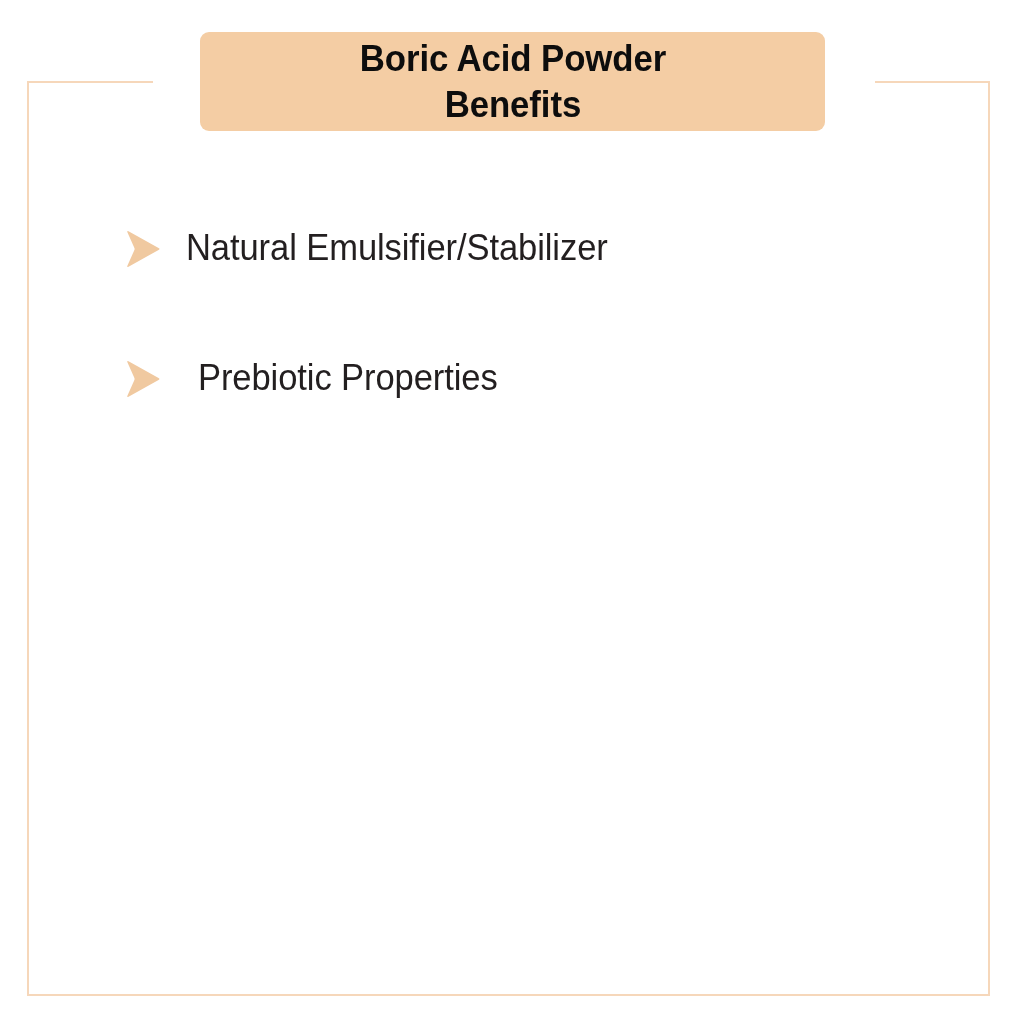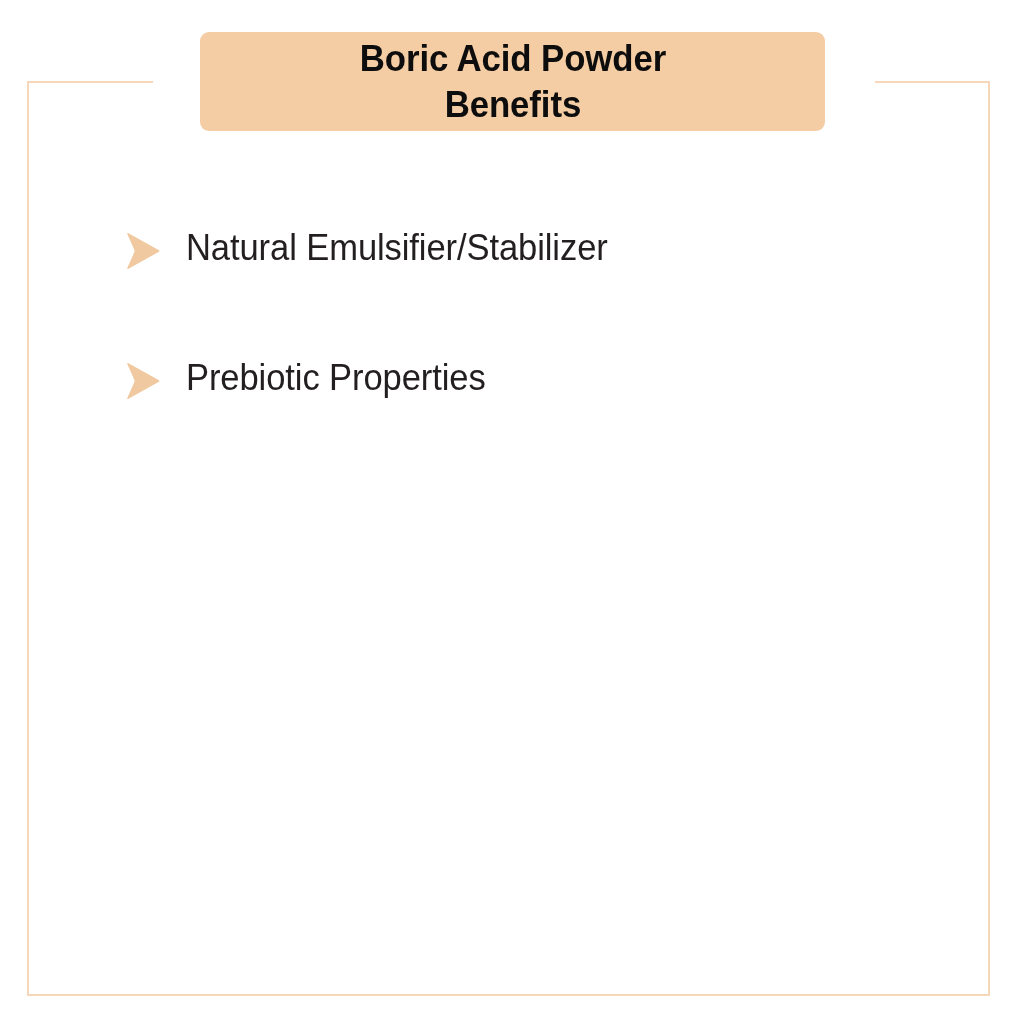--- a/index.html
+++ b/index.html
@@ -85,28 +85,29 @@
     position: absolute;
     left: 126px;
     top: 222px;
     width: 810px;
     margin: 0;
     padding: 0;
     list-style: none;
   }
   .benefit-item {
     display: flex;
-    align-items: center;
+    align-items: flex-start;
     margin-bottom: 79px;
   }
   .benefit-item:last-child {
     margin-bottom: 0;
   }
   .benefit-item.compact {
     margin-bottom: 70px;
+    gap: 12px;
   }
 
   .arrow-icon {
     flex: 0 0 auto;
     width: 34px;
     height: 40px;
     margin-top: 7px;
     margin-right: 26px;
     display: block;
   }

